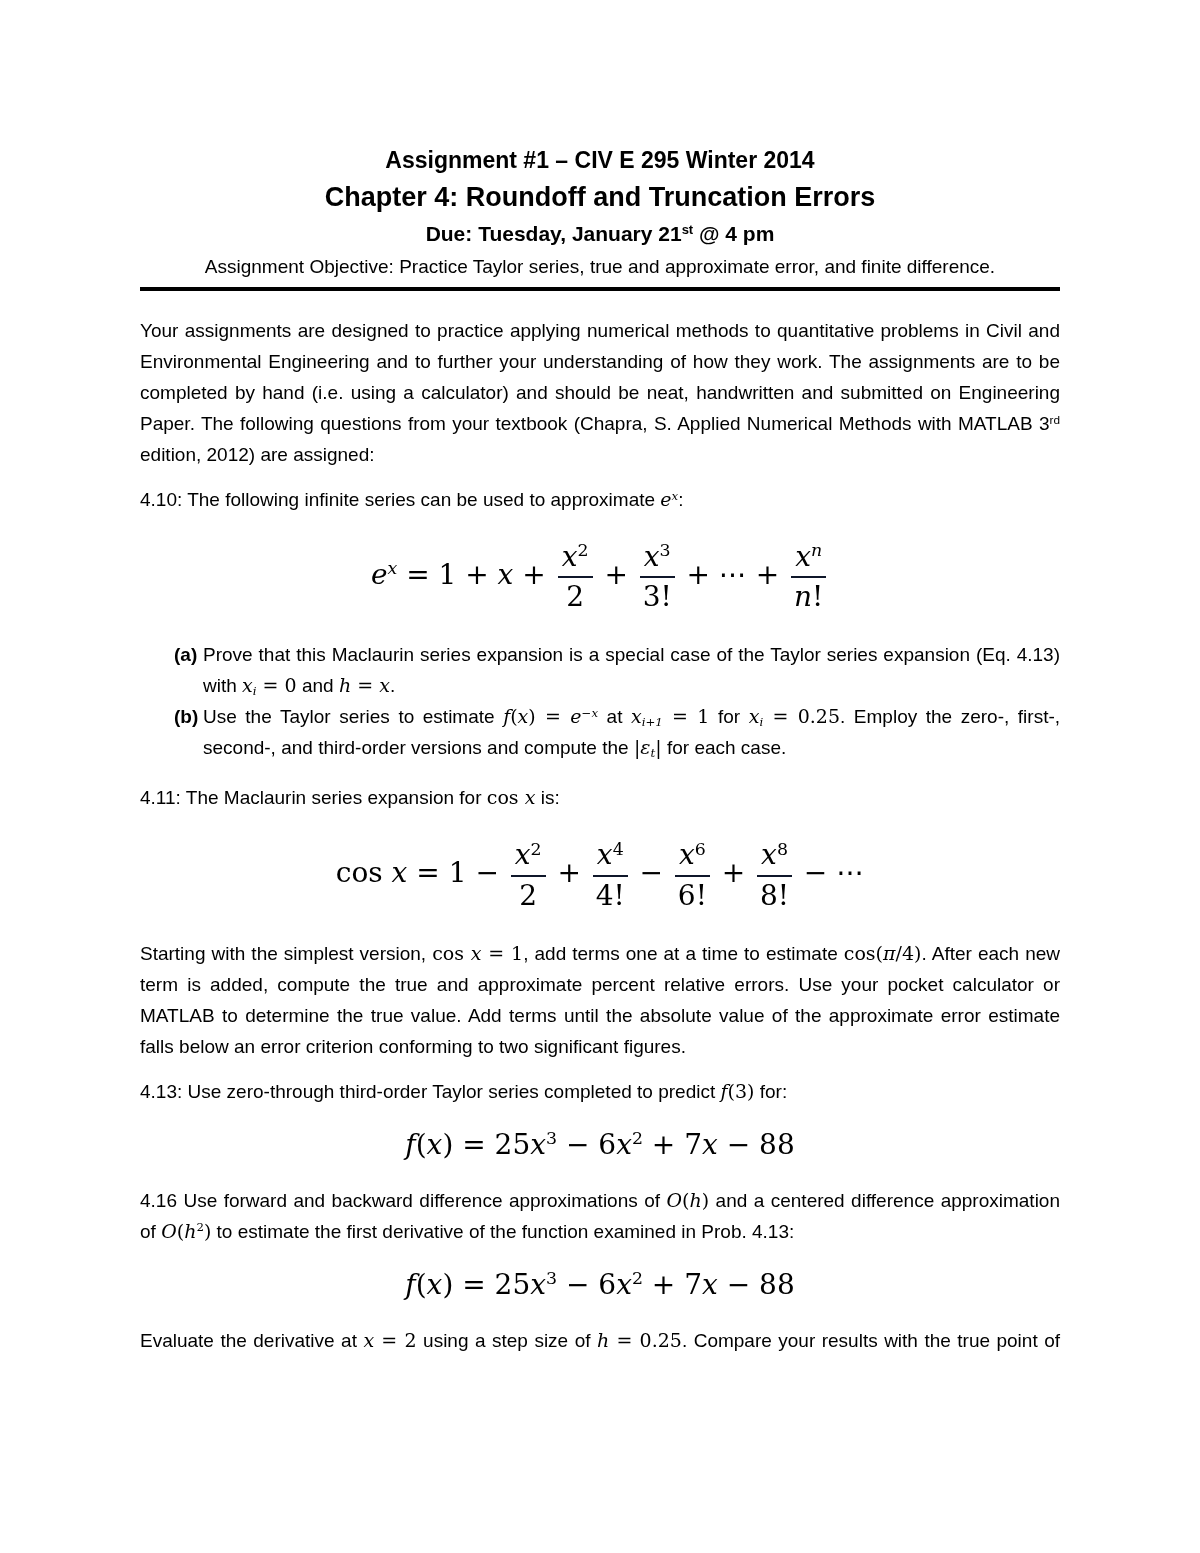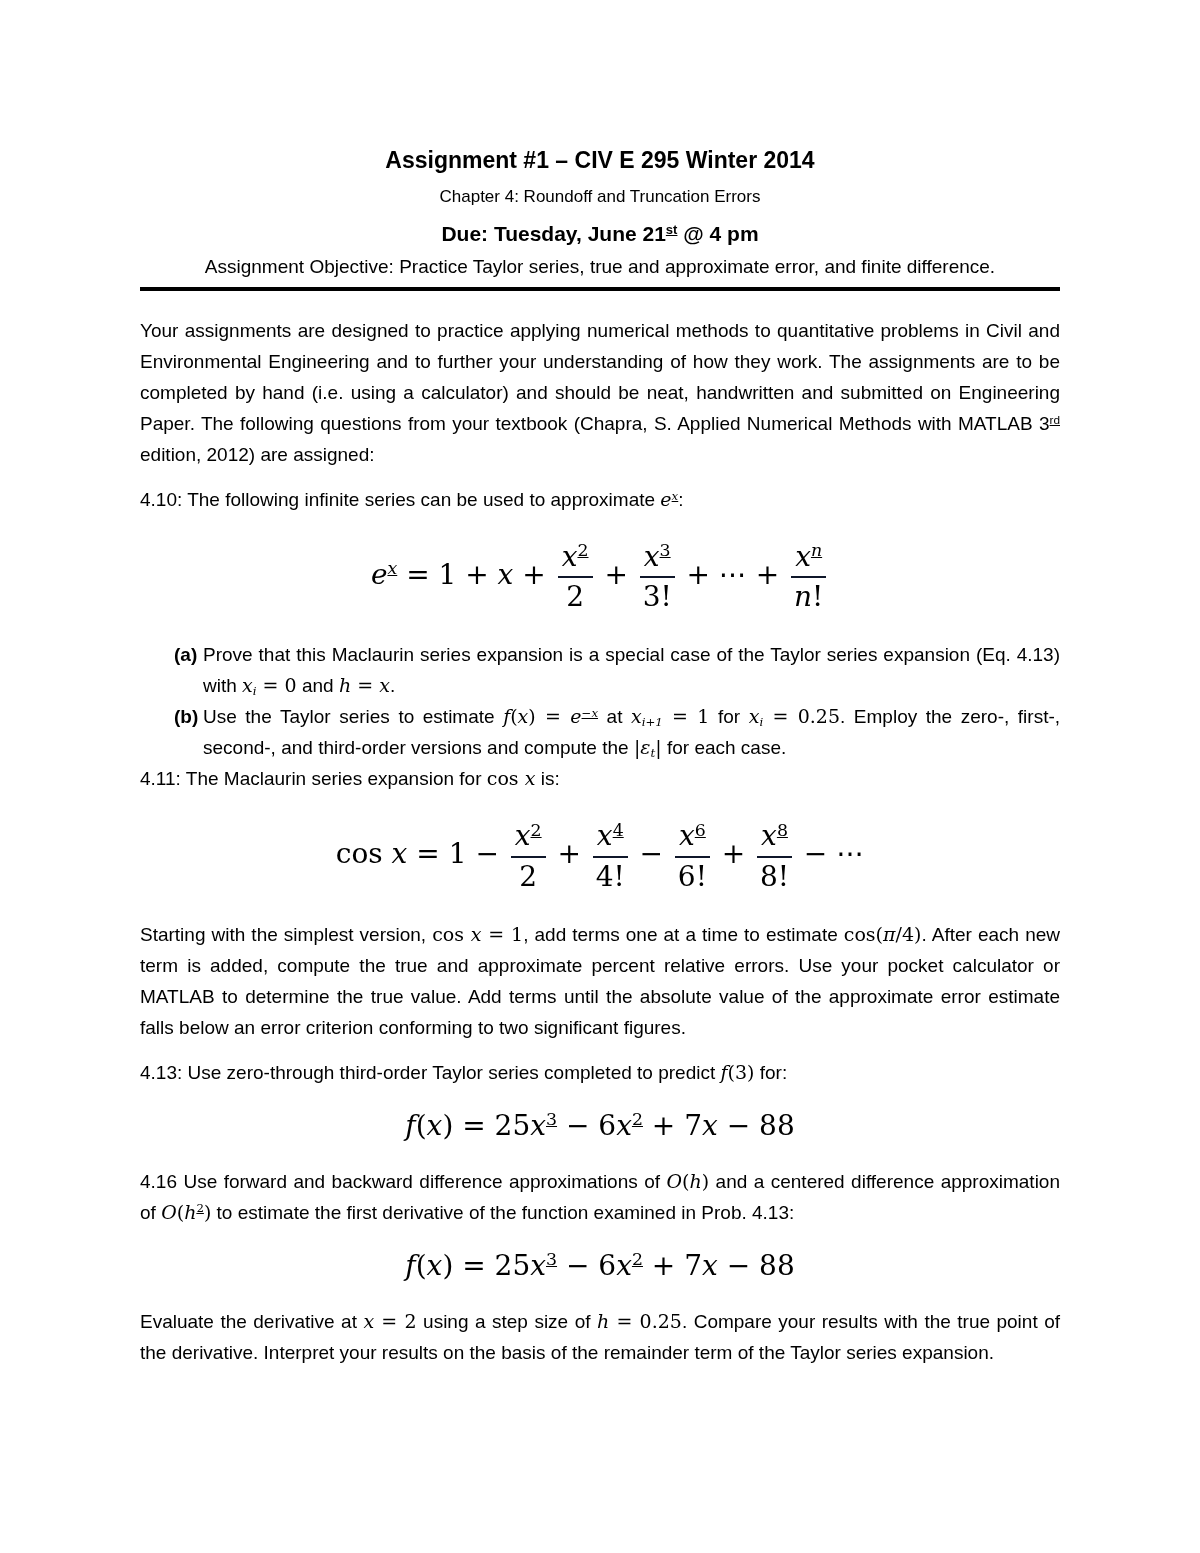--- a/index.html
+++ b/index.html
@@ -10,46 +10,46 @@
     box-sizing: border-box;
     padding: 142px 140px 0 140px;
     background: #ffffff;
     color: #000000;
     font-family: "Liberation Sans", sans-serif;
     font-size: 19px;
   }
   
   .doc-header { text-align: center; }
   .h-title { font-size: 23px; font-weight: bold; line-height: 36px; }
-  .h-sub   { font-size: 17px; font-weight: normal; line-height: 38px; }
+  .h-sub   { font-size: 27px; font-weight: bold; line-height: 38px; }
   .h-due   { font-size: 21px; font-weight: bold; line-height: 36px; }
   .h-obj   { font-size: 19px; line-height: 30px; }
   .rule    { border-bottom: 4px solid #000; margin-top: 5px; margin-bottom: 24px; }
 
   
   .b { font-weight: normal; }
   .i { font-style: italic; }
   .m { font-family: "DejaVu Serif", "DejaVu Sans", serif; }
-  .sup { font-size: 0.62em; position: relative; top: -0.55em; line-height: 0; text-decoration: underline; }
+  .sup { font-size: 0.62em; position: relative; top: -0.55em; line-height: 0; }
   .sub { font-size: 0.62em; position: relative; top: 0.25em;  line-height: 0; }
 
   
   .para {
     text-align: justify;
     line-height: 31px;
     margin: 0 0 14px 0;
   }
   .li {
     position: relative;
     text-align: justify;
     line-height: 31px;
     padding-left: 63px;
     margin: 0;
   }
-  .li + .para { }
+  .li + .para { margin-top: 19px; }
   .li-label { position: absolute; left: 34px; top: 0; font-weight: bold; }
 
   .math {
     text-align: center;
     font-family: "DejaVu Serif", "DejaVu Sans", serif;
     font-size: 28px;
     line-height: 1;
     margin: 24px 0 26px 0;
   }
   .frac {
@@ -62,21 +62,21 @@
   .frac .num { display: block; border-bottom: 2px solid #0f172a; padding: 2px 4px 3px 4px; }
   .frac .den { display: block; padding-top: 3px; }
 </style>
 </head>
 <body>
 
 <div class="page">
   <header class="doc-header">
     <div class="h-title">Assignment #1 – CIV E 295 Winter 2014</div>
     <div class="h-sub">Chapter 4: Roundoff and Truncation Errors</div>
-    <div class="h-due"><span>Due: Tuesday, June 21</span><span class="sup">st</span><span> @ 4 pm</span></div>
+    <div class="h-due"><span>Due: Tuesday, January 21</span><span class="sup">st</span><span> @ 4 pm</span></div>
     <div class="h-obj"><span class="b">Assignment Objective:</span><span> Practice Taylor series, true and approximate error, and finite difference.</span></div>
     <div class="rule"></div>
   </header>
 
   <main id="blocks">
       <div class="para"><span>Your assignments are designed to practice applying numerical methods to quantitative problems in Civil and Environmental Engineering and to further your understanding of how they work. The assignments are to be completed by hand (i.e. using a calculator) and should be neat, handwritten and submitted on Engineering Paper. The following questions from your textbook (Chapra, S. Applied Numerical Methods with MATLAB 3</span><span class="sup">rd</span><span> edition, 2012) are assigned:</span></div>
       <div class="para"><span class="b">4.10:</span><span> The following infinite series can be used to approximate </span><span class="m i">e</span><span class="m i sup">x</span><span>:</span></div>
       <div class="math"><span class="m i">e</span><span class="m i sup">x</span><span class="m"> = 1 + </span><span class="m i">x</span><span class="m"> + </span><span class="frac"><span class="num"><span class="m i">x</span><span class="m sup">2</span></span><span class="den"><span class="m">2</span></span></span><span class="m"> + </span><span class="frac"><span class="num"><span class="m i">x</span><span class="m sup">3</span></span><span class="den"><span class="m">3!</span></span></span><span class="m"> + ⋯ + </span><span class="frac"><span class="num"><span class="m i">x</span><span class="m i sup">n</span></span><span class="den"><span class="m i">n</span><span class="m">!</span></span></span></div>
       <div class="li"><span class="li-label">(a)</span><span class="li-body"><span>Prove that this Maclaurin series expansion is a special case of the Taylor series expansion (Eq. 4.13) with </span><span class="m i">x</span><span class="m i sub">i</span><span class="m"> = 0</span><span> and </span><span class="m i">h</span><span class="m"> = </span><span class="m i">x</span><span>.</span></span></div>
       <div class="li"><span class="li-label">(b)</span><span class="li-body"><span>Use the Taylor series to estimate </span><span class="m i">f</span><span class="m">(</span><span class="m i">x</span><span class="m">) = </span><span class="m i">e</span><span class="m i sup">−x</span><span> at </span><span class="m i">x</span><span class="m i sub">i+1</span><span class="m"> = 1</span><span> for </span><span class="m i">x</span><span class="m i sub">i</span><span class="m"> = 0.25</span><span>. Employ the zero-, first-, second-, and third-order versions and compute the </span><span class="m">|</span><span class="m i">ε</span><span class="m i sub">t</span><span class="m">|</span><span> for each case.</span></span></div>

